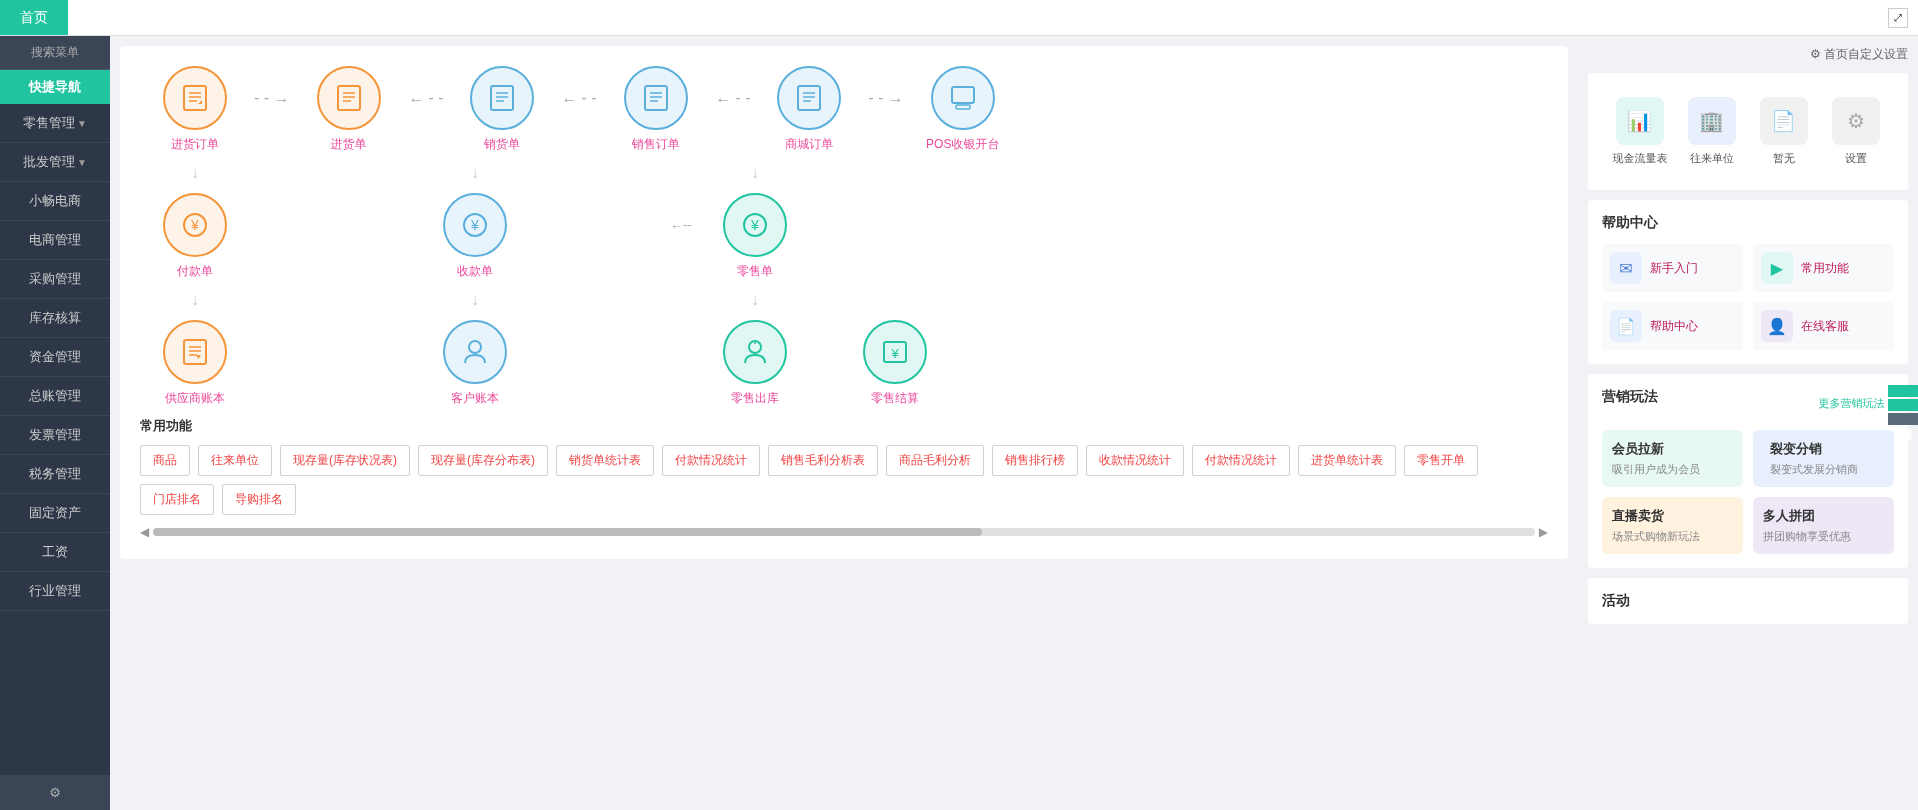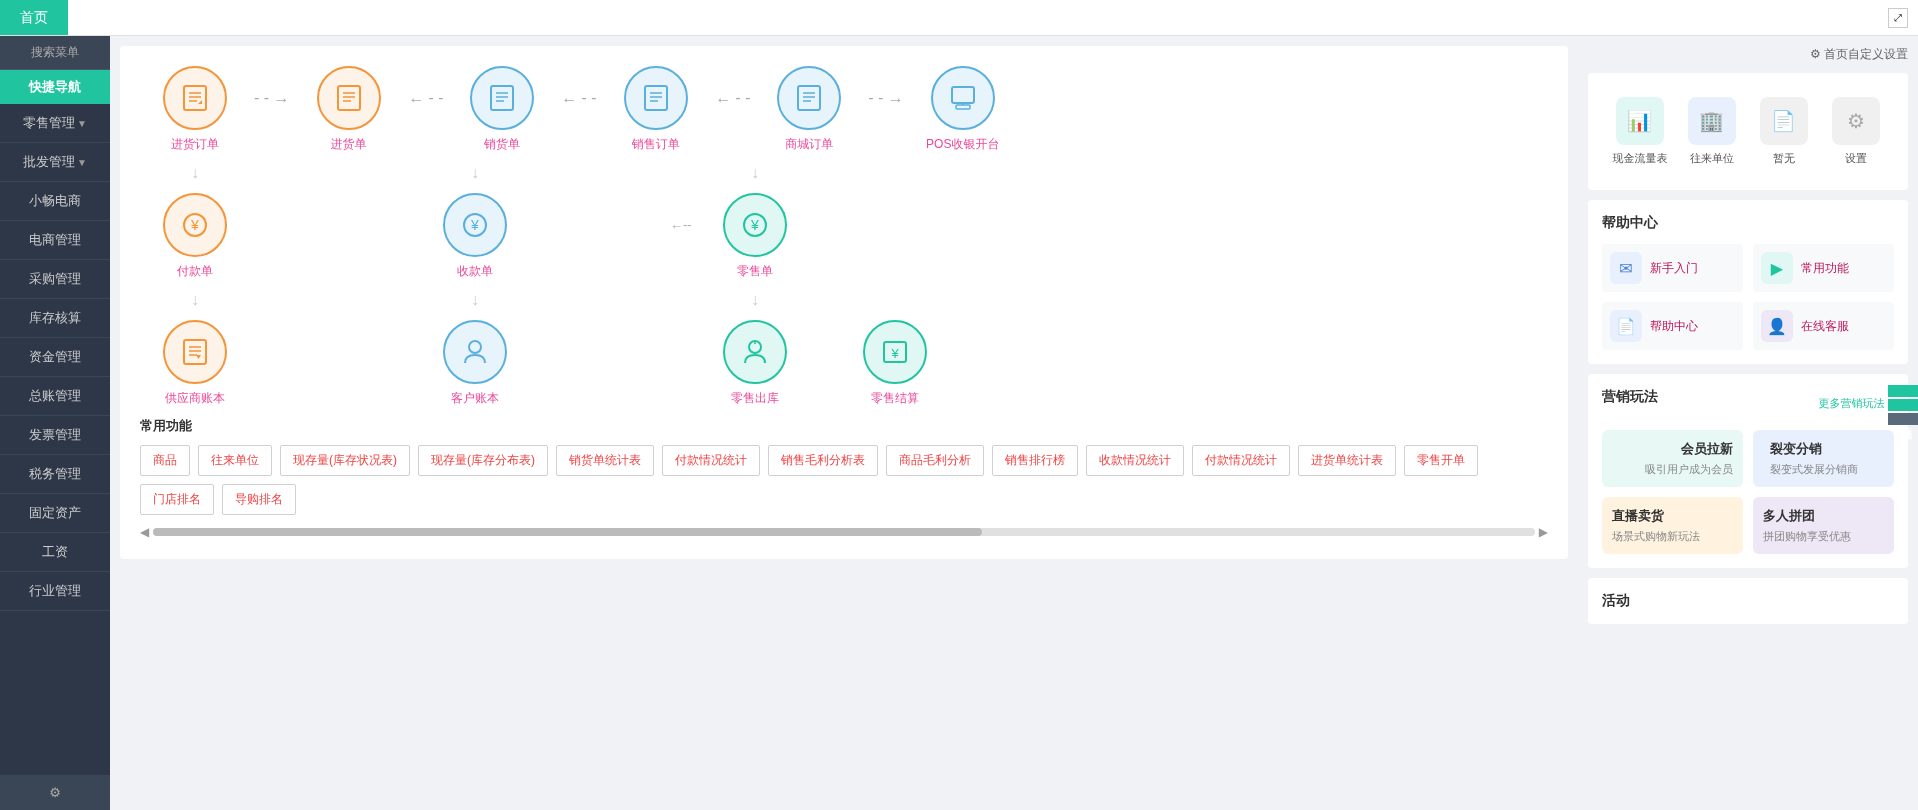--- a/index.html
+++ b/index.html
@@ -81,21 +81,21 @@
     .hi-purple { background: #ede7f6; color: #7c4dff; }
     .help-text { font-size: 12px; color: #be185d; }
 
     
     .card-header { display: flex; align-items: center; justify-content: space-between; margin-bottom: 12px; }
     .card-more { font-size: 11px; color: #20c5a0; cursor: pointer; }
     .marketing-grid { display: grid; grid-template-columns: 1fr 1fr; gap: 10px; }
     .marketing-item { background: #f0f7ff; border-radius: 6px; padding: 10px; cursor: pointer; }
     .marketing-title { font-size: 13px; color: #333; font-weight: bold; margin-bottom: 4px; }
     .marketing-desc { font-size: 11px; color: #888; }
-    .mi-green { background: #e8f8f4; text-align: right; }
+    .mi-green { background: #e8f8f4; }
     .mi-blue { background: #e8f0fe; padding-left: 17px; }
     .mi-orange { background: #fff3e0; }
     .mi-purple { background: #ede7f6; }
 
     
     .activity-card { background: #fff; border-radius: 4px; padding: 14px; }
     .activity-title { font-size: 14px; font-weight: bold; color: #333; }
 
     
     .float-btns { position: fixed; right: 0; top: 50%; transform: translateY(-50%); display: flex; flex-direction: column; gap: 2px; z-index: 100; }

